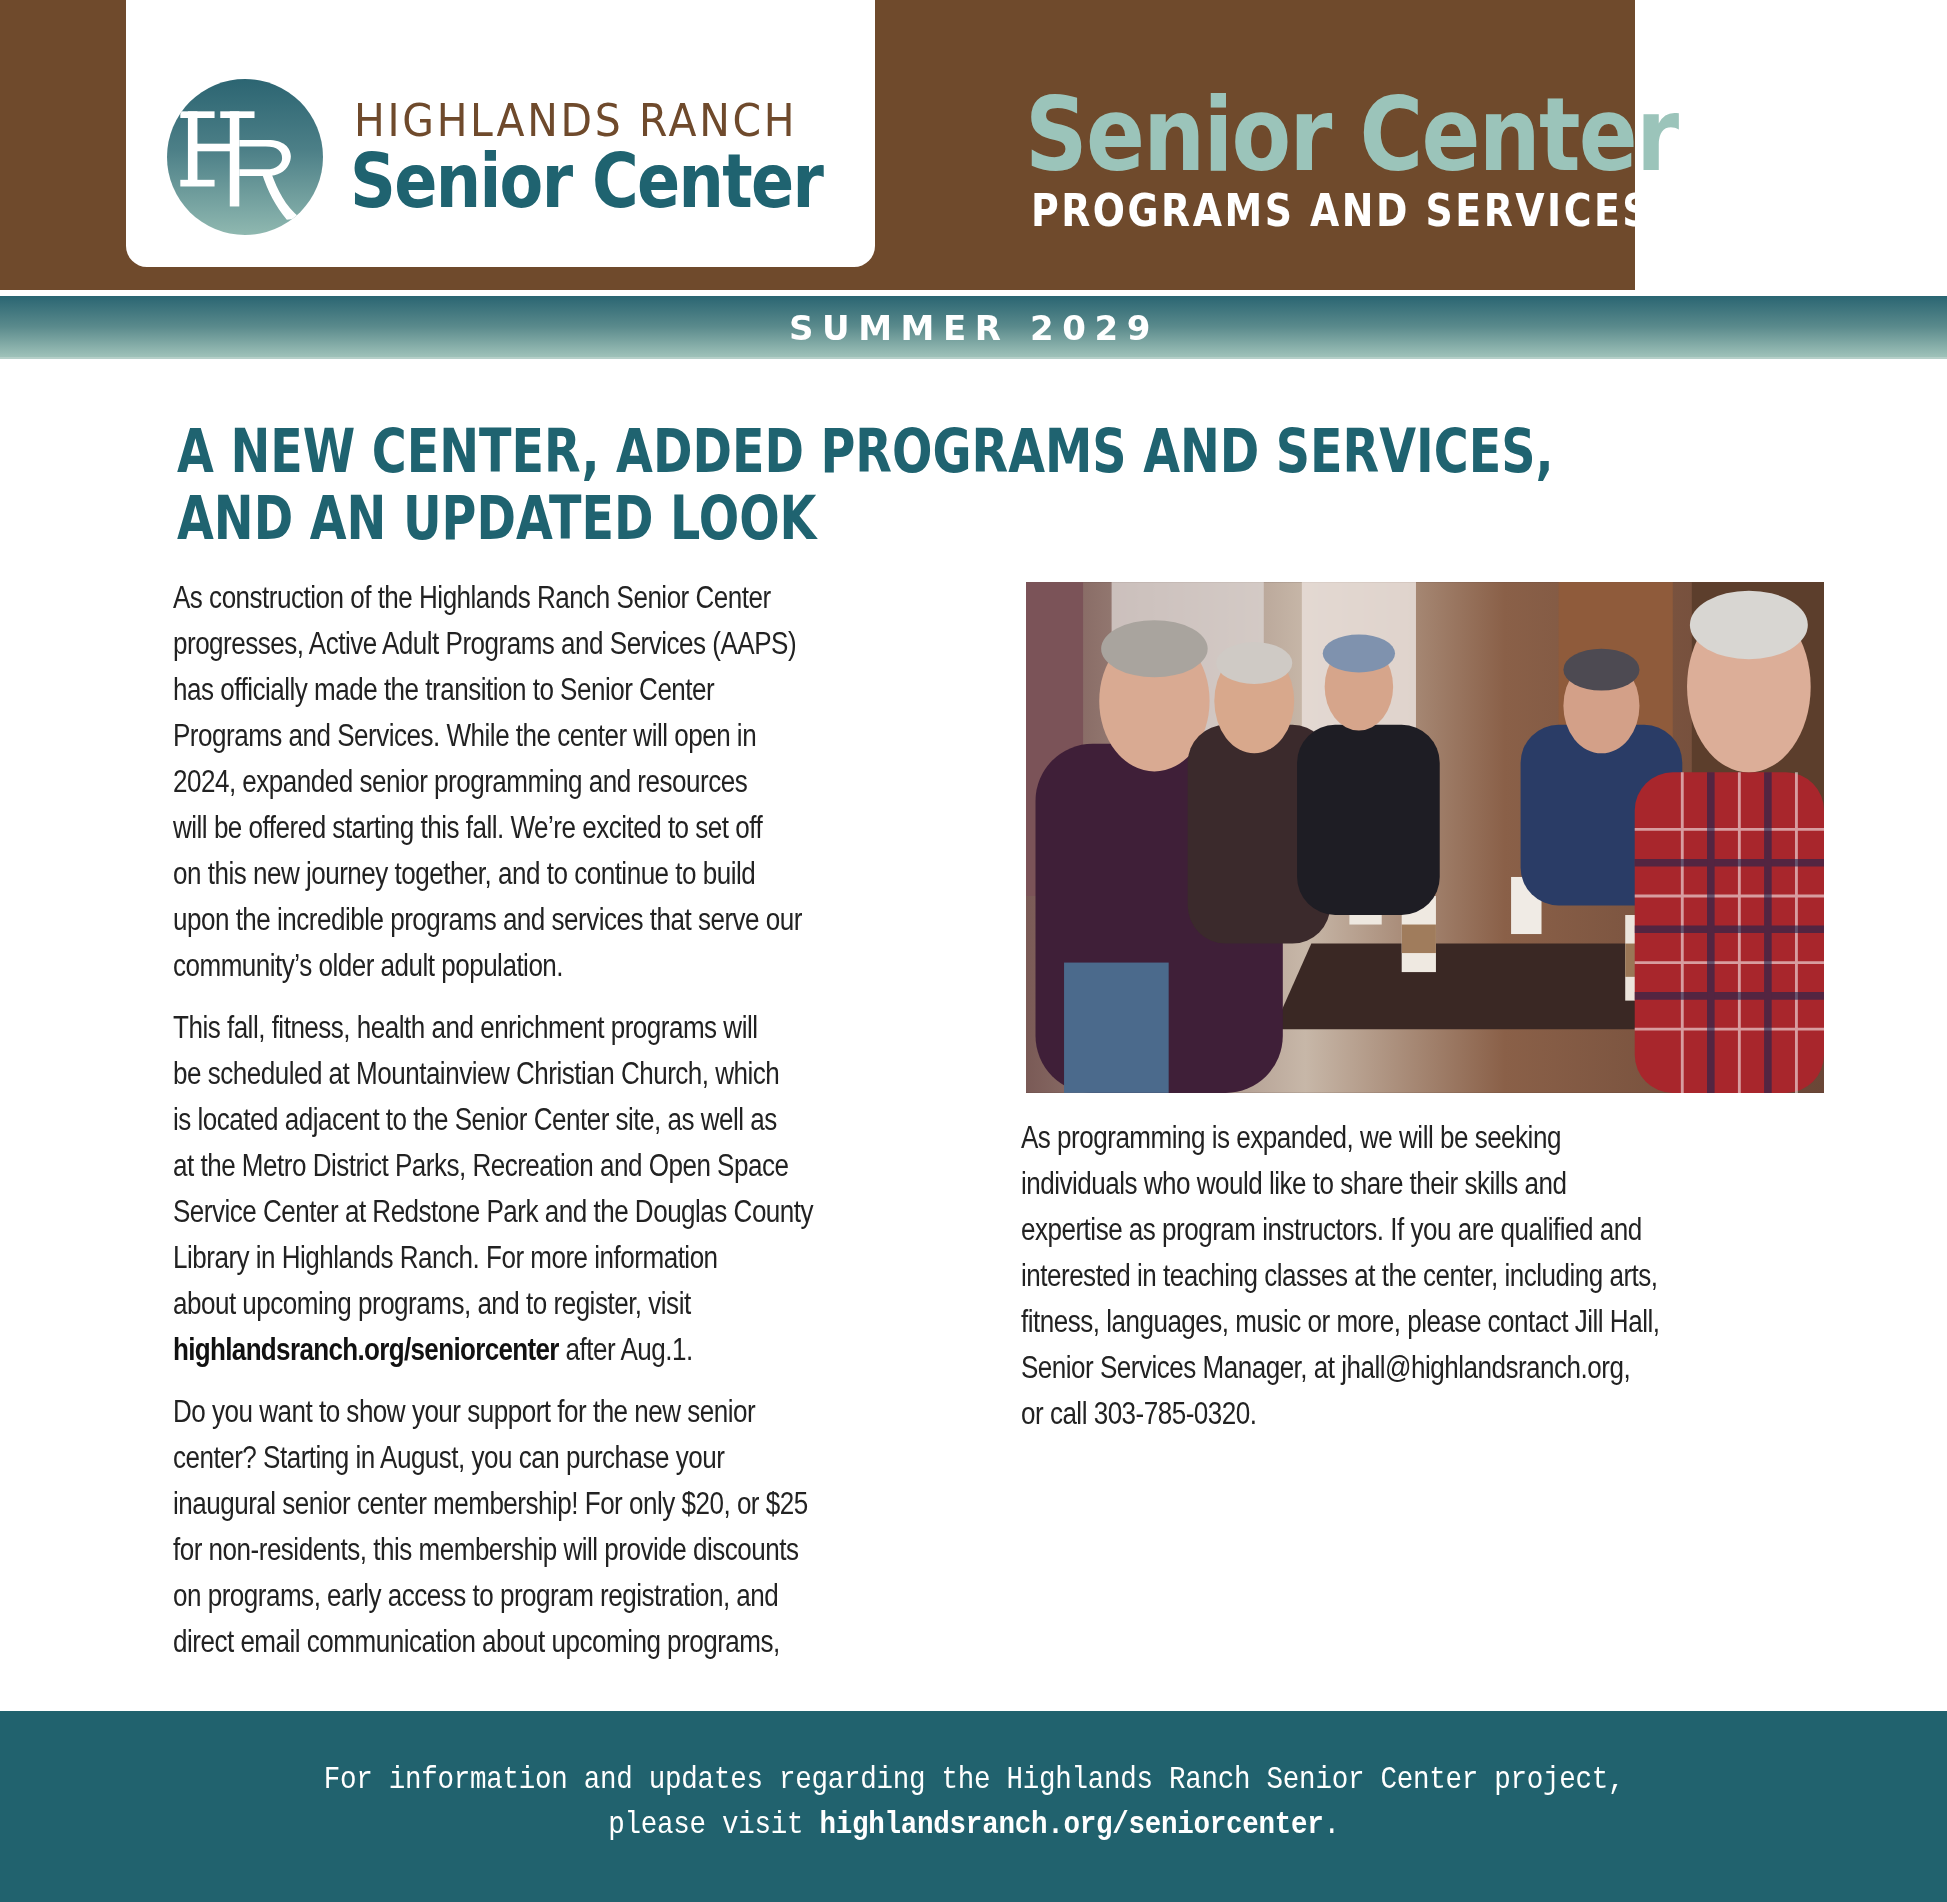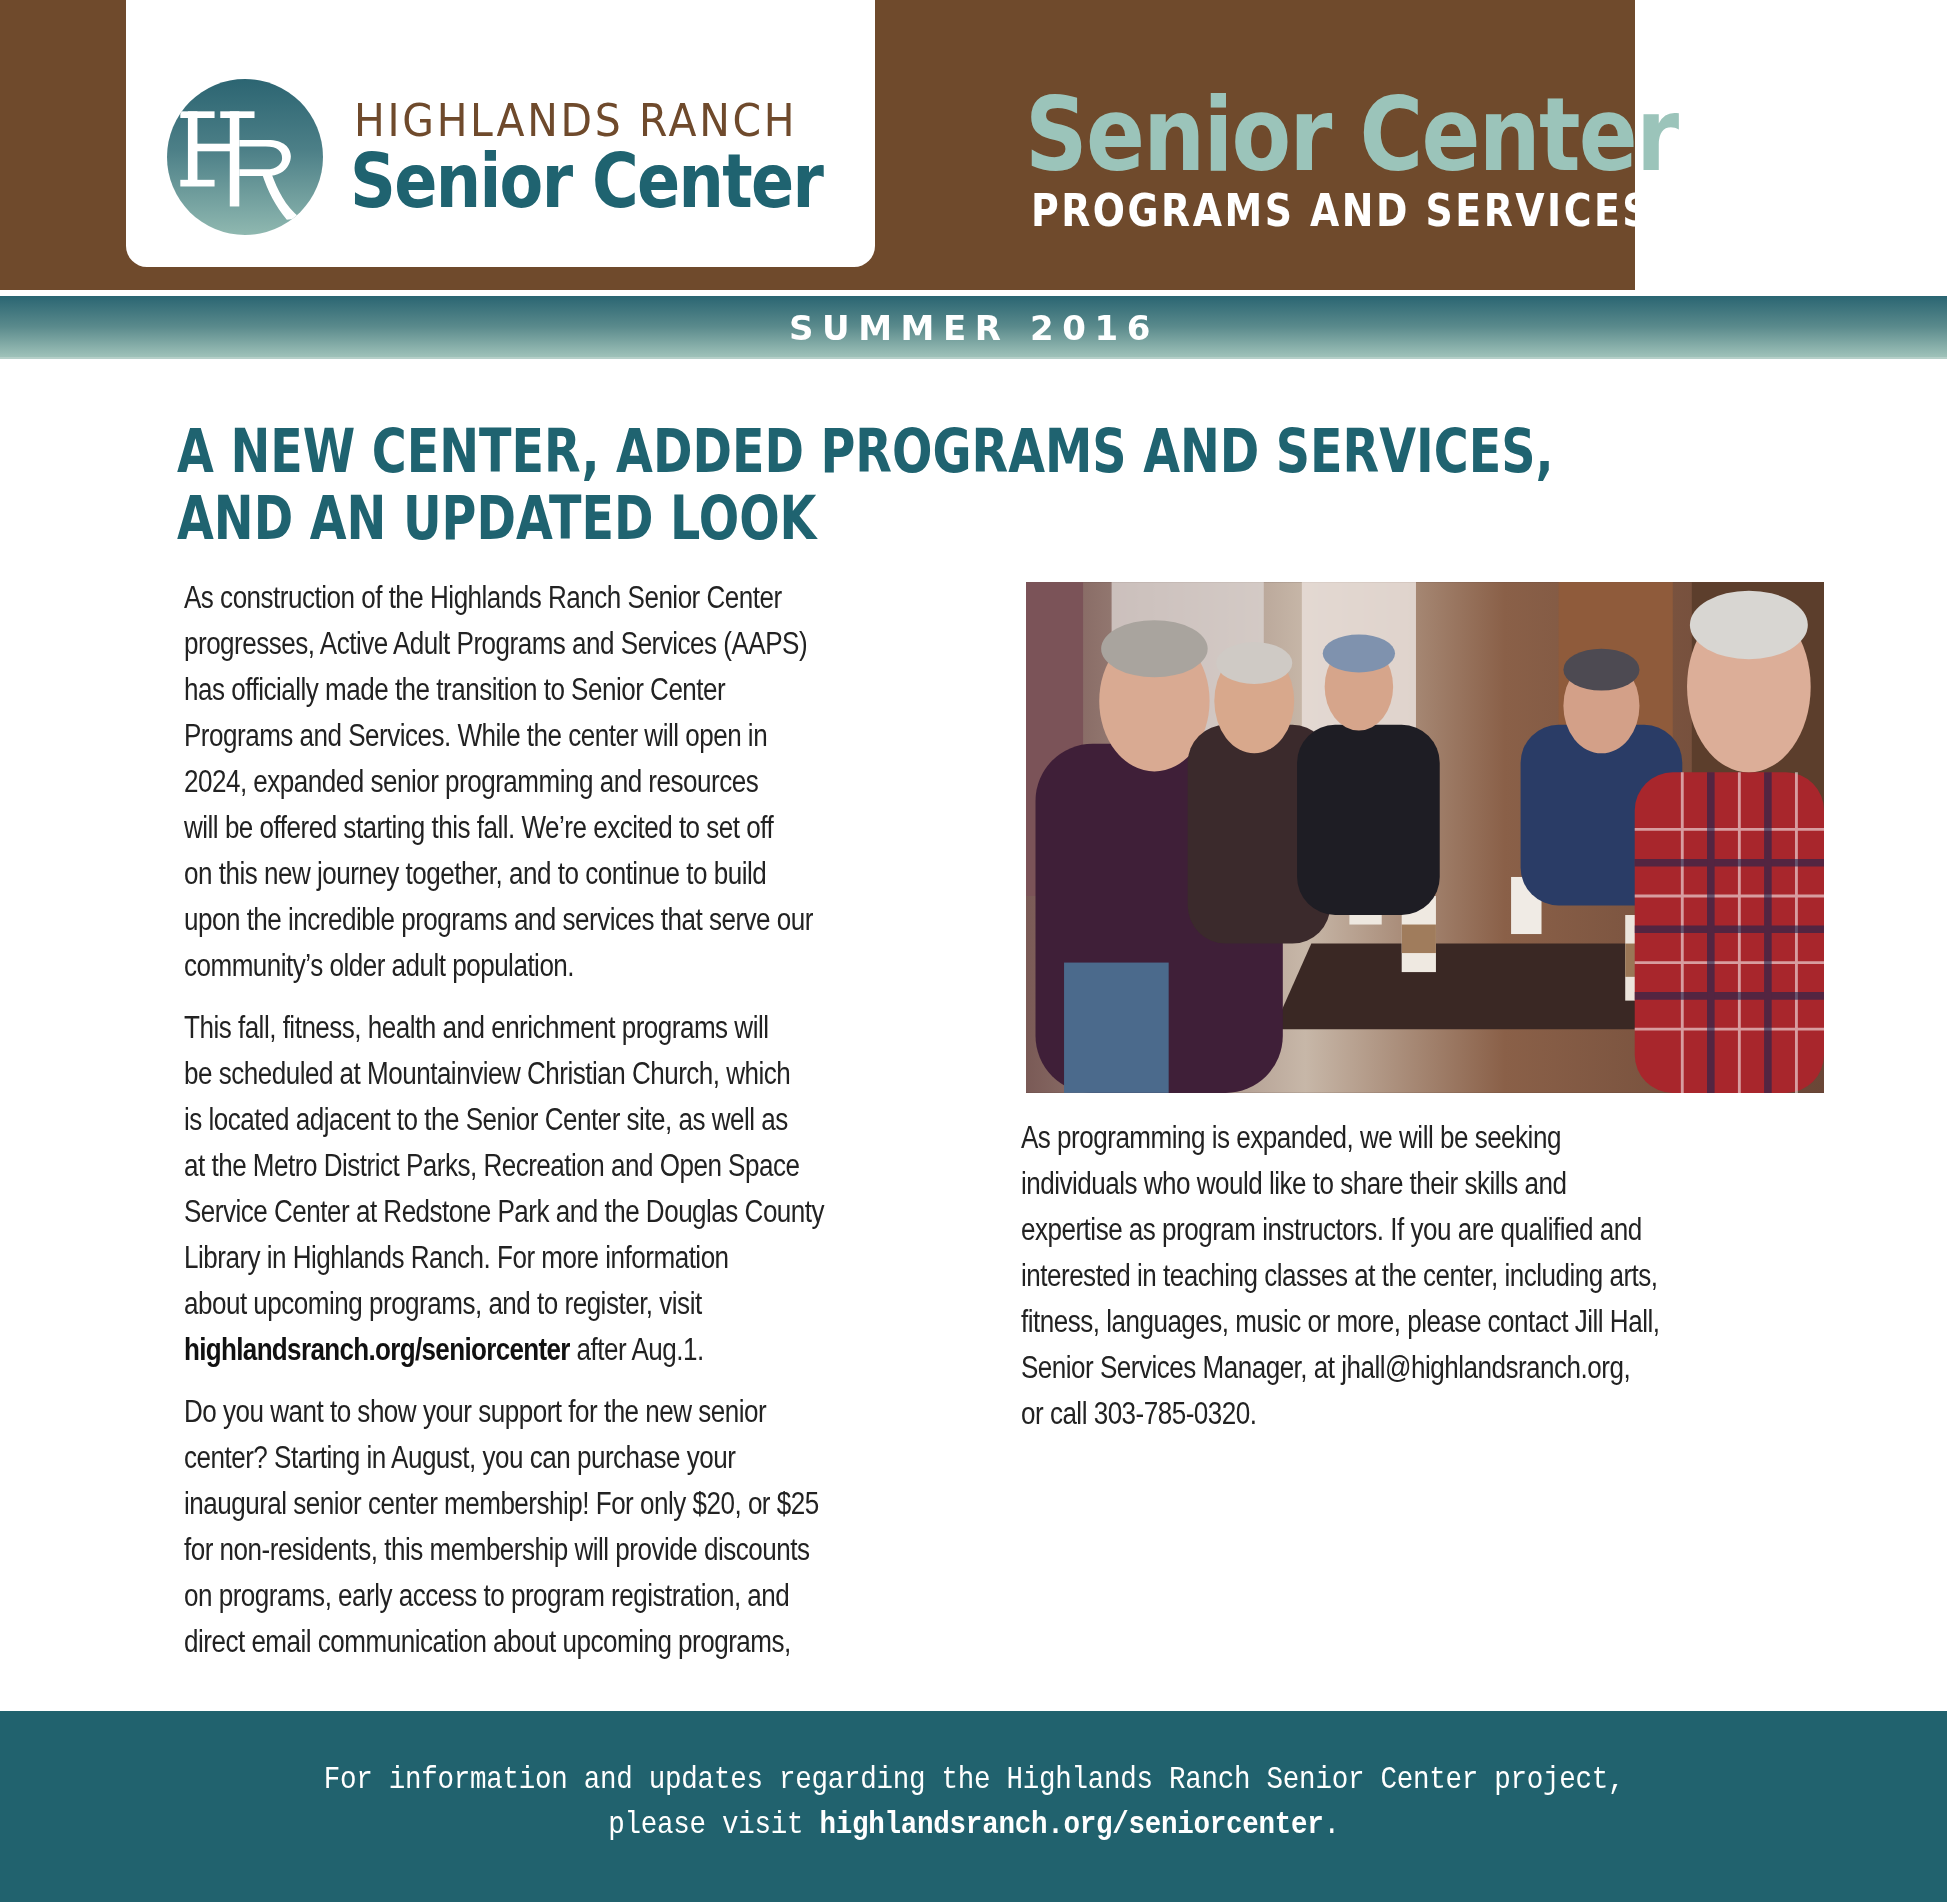--- a/index.html
+++ b/index.html
@@ -71,21 +71,21 @@
 
   
   .col {
     position: absolute;
     font-family: "Liberation Sans", sans-serif; color: #222222;
     font-size: 31px; line-height: 46px; letter-spacing: -0.6px;
   }
   .col .line { white-space: nowrap; display: block; }
   .col p { margin-bottom: 16px; }
   .col b { font-weight: bold; color: #111111; letter-spacing: -0.8px; }
-  .col-left { left: 184px; top: 575px; width: 808px; }
+  .col-left { left: 173px; top: 575px; width: 808px; }
   .col-right { left: 1021px; top: 1115px; width: 856px; }
 
   
   .photo {
     position: absolute; left: 1026px; top: 582px; width: 798px; height: 511px;
     overflow: hidden; background: #3b2a2a;
   }
   .photo svg { display: block; }
 
   
@@ -122,21 +122,21 @@
     </svg>
   </div>
   <div class="logo-line1">HIGHLANDS RANCH</div>
   <div class="logo-line2">Senior Center</div>
 
   <div class="hero-title">Senior Center</div>
   <div class="hero-sub">PROGRAMS AND SERVICES</div>
 </div>
 <div class="white-rule"></div>
 <div class="season-band">
-  <div class="season-label">SUMMER 2016</div>
+  <div class="season-label">SUMMER 2029</div>
 </div>
 
 <h1 class="headline">
   <div>A NEW CENTER, ADDED PROGRAMS AND SERVICES,</div>
   <div>AND AN UPDATED LOOK</div>
 </h1>
 
 <div class="col col-left">
   <p>
     <span class="line" style="transform: scaleX(0.84); transform-origin: left top;">As construction of the Highlands Ranch Senior Center</span>

